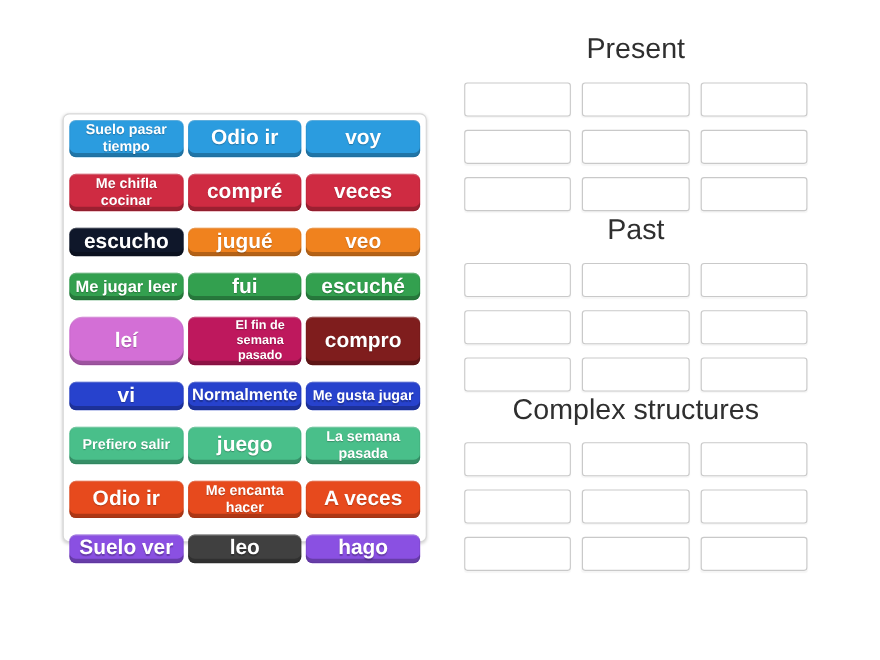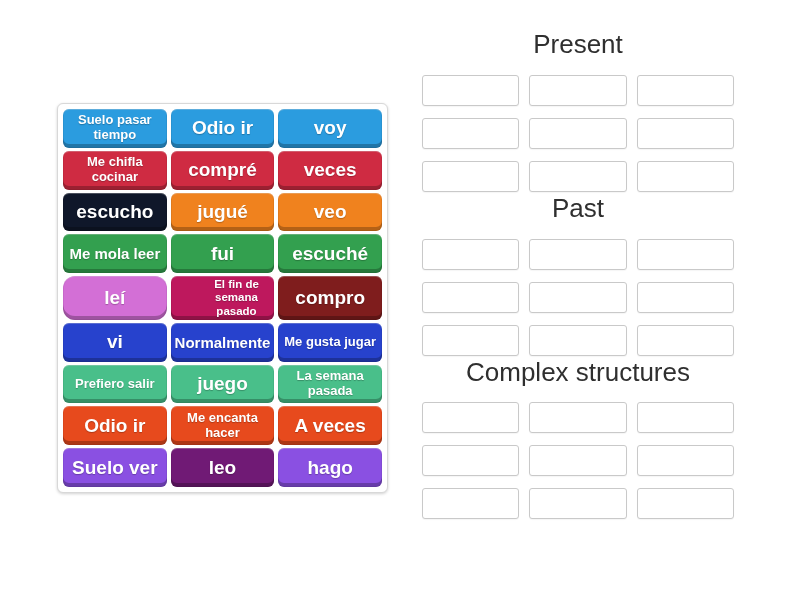--- a/index.html
+++ b/index.html
@@ -17,21 +17,21 @@
 
   
   .board{
     position:absolute;left:57px;top:103px;width:331px;height:390px;
     background:#fff;border:1px solid var(--board-border);border-radius:6px;
     box-shadow:0 1px 3px rgba(0,0,0,0.18);
     padding:5px;
     display:grid;
     grid-template-columns:repeat(3,1fr);
     grid-template-rows:repeat(9,1fr);
-    gap:3px 4px;
+    gap:15px 4px;
   }
   .tile{
     border-radius:6px;
     color:#fff;font-weight:bold;text-align:center;
     display:flex;align-items:center;justify-content:center;
     padding:2px 3px;
     box-shadow:inset 0 -4px 0 rgba(0,0,0,0.25),
                inset 0 1px 0 rgba(255,255,255,0.25),
                inset 0 0 0 1px rgba(0,0,0,0.06);
     text-shadow:0 1px 1px rgba(0,0,0,0.25);
@@ -97,21 +97,21 @@
 
   <div class="tile fs-lg" style="background: rgb(240, 130, 30); color: rgb(255, 255, 255);">
     <span>jugué</span>
   </div>
 
   <div class="tile fs-lg" style="background: rgb(240, 130, 30); color: rgb(255, 255, 255);">
     <span>veo</span>
   </div>
 
   <div class="tile fs-md" style="background: rgb(51, 160, 79); color: rgb(255, 255, 255);">
-    <span>Me mola leer</span>
+    <span>Me jugar leer</span>
   </div>
 
   <div class="tile fs-lg" style="background: rgb(51, 160, 79); color: rgb(255, 255, 255);">
     <span>fui</span>
   </div>
 
   <div class="tile fs-lg" style="background: rgb(51, 160, 79); color: rgb(255, 255, 255);">
     <span>escuché</span>
   </div>
 
@@ -160,21 +160,21 @@
   </div>
 
   <div class="tile fs-lg" style="background: rgb(231, 74, 29); color: rgb(255, 255, 255);">
     <span>A veces</span>
   </div>
 
   <div class="tile fs-lg" style="background: rgb(138, 80, 226); color: rgb(255, 255, 255);">
     <span>Suelo ver</span>
   </div>
 
-  <div class="tile fs-lg" style="background: #701a75; color: rgb(255, 255, 255);">
+  <div class="tile fs-lg" style="background: #404040; color: rgb(255, 255, 255);">
     <span>leo</span>
   </div>
 
   <div class="tile fs-lg" style="background: rgb(138, 80, 226); color: rgb(255, 255, 255);">
     <span>hago</span>
   </div>
 </div>
 <div class="groups" id="groups">
   <section class="group">
     <h2 class="group-title">Present</h2>

